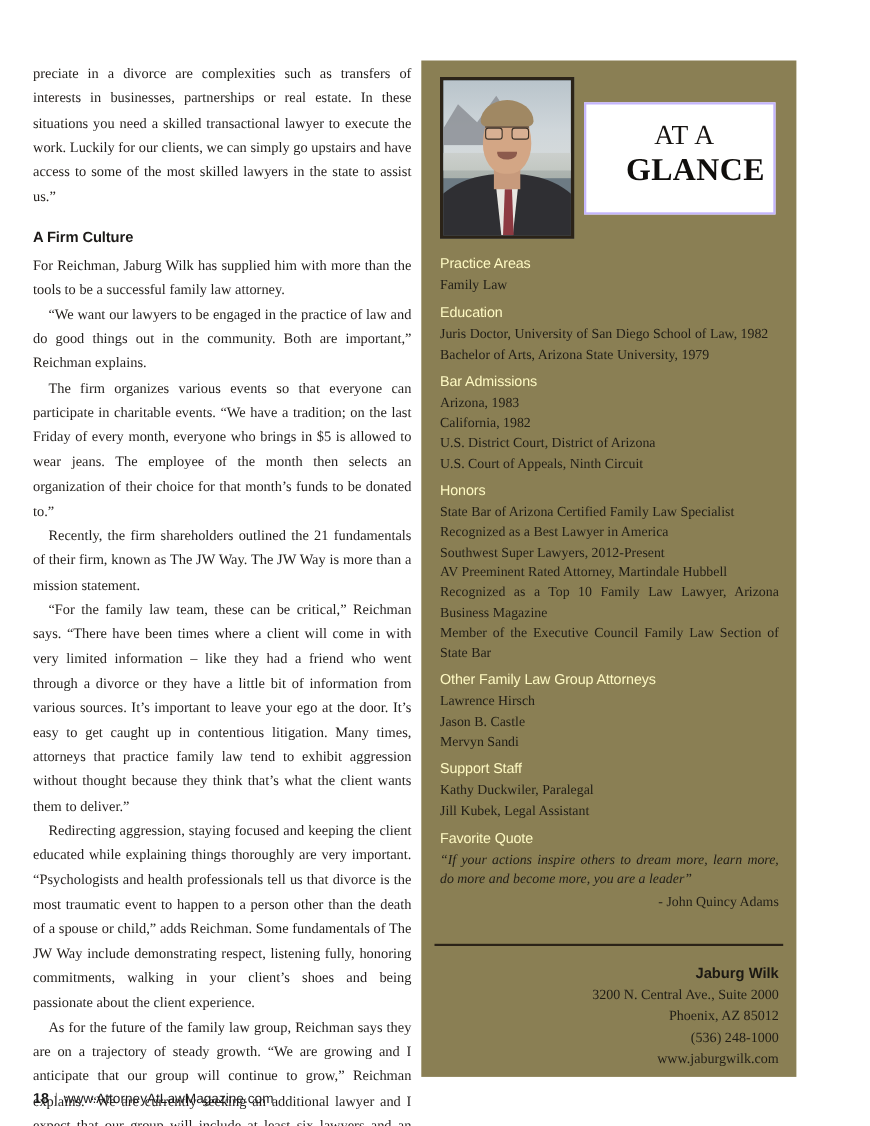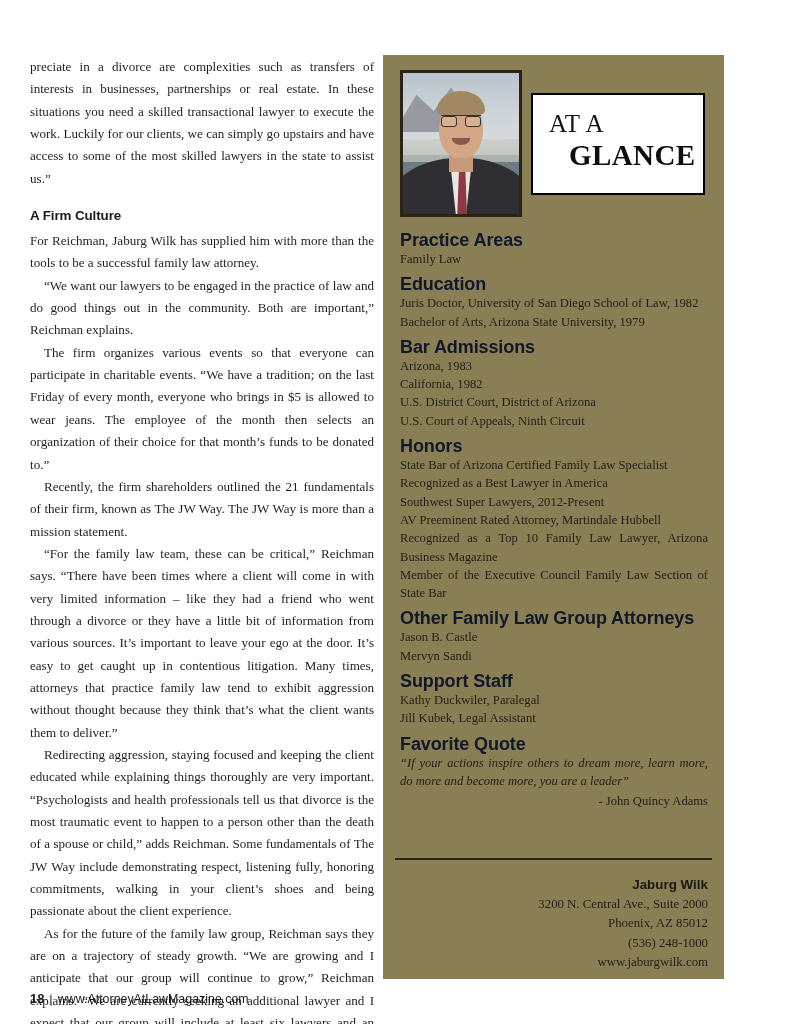--- a/index.html
+++ b/index.html
@@ -137,22 +137,23 @@
     border-radius: 0 0 60% 60% / 0 0 100% 100%;
   }
 
   #glance-title-box {
     position: absolute;
     left: 148px;
     top: 38px;
     width: 174px;
     height: 102px;
     background: #ffffff;
-    border: 2px solid #000000;
-    box-sizing: border-box;
+    border: 2px solid #c4b5fd;
+    box-sizing: border-box;
+    text-align: center;
   }
   #glance-title-inner {
     position: absolute;
     left: 16px;
     top: 14px;
   }
   .glance-line1 {
     font-family: "Liberation Serif", serif;
     font-size: 25px;
     line-height: 30px;
@@ -170,24 +171,24 @@
   }
 
   #glance-body {
     position: absolute;
     left: 17px;
     top: 176px;
     width: 308px;
   }
   .glance-heading {
     font-family: "Liberation Sans", sans-serif;
-    font-weight: bold;
-    font-size: 18px;
+    font-weight: normal;
+    font-size: 13px;
     line-height: 18px;
-    color: #0f172a;
+    color: #fef9c3;
     margin: 7px 0 1px 0;
     letter-spacing: -0.1px;
   }
   .glance-heading.first { margin-top: 0; }
   .glance-item {
     font-family: "Liberation Serif", serif;
     font-size: 12.6px;
     line-height: 18.3px;
     color: #201d16;
   }
@@ -329,20 +330,21 @@
 
     <div class="glance-heading">Honors</div>
     <div class="glance-item">State Bar of Arizona Certified Family Law Specialist</div>
     <div class="glance-item">Recognized as a Best Lawyer in America</div>
     <div class="glance-item">Southwest Super Lawyers, 2012-Present</div>
     <div class="glance-item">AV Preeminent Rated Attorney, Martindale Hubbell</div>
     <div class="glance-item wrap">Recognized as a Top 10 Family  Law Lawyer, Arizona Business Magazine</div>
     <div class="glance-item wrap">Member of the Executive Council Family Law Section of State Bar</div>
 
     <div class="glance-heading">Other Family Law Group Attorneys</div>
+    <div class="glance-item">Lawrence Hirsch</div>
     <div class="glance-item">Jason B. Castle</div>
     <div class="glance-item">Mervyn Sandi</div>
 
     <div class="glance-heading">Support Staff</div>
     <div class="glance-item">Kathy Duckwiler, Paralegal</div>
     <div class="glance-item">Jill Kubek, Legal Assistant</div>
 
     <div class="glance-heading">Favorite Quote</div>
     <div class="glance-quote">“If your actions inspire others to dream more, learn more, do more and become more, you are a leader”</div>
     <div class="glance-attrib">- John Quincy Adams</div>

